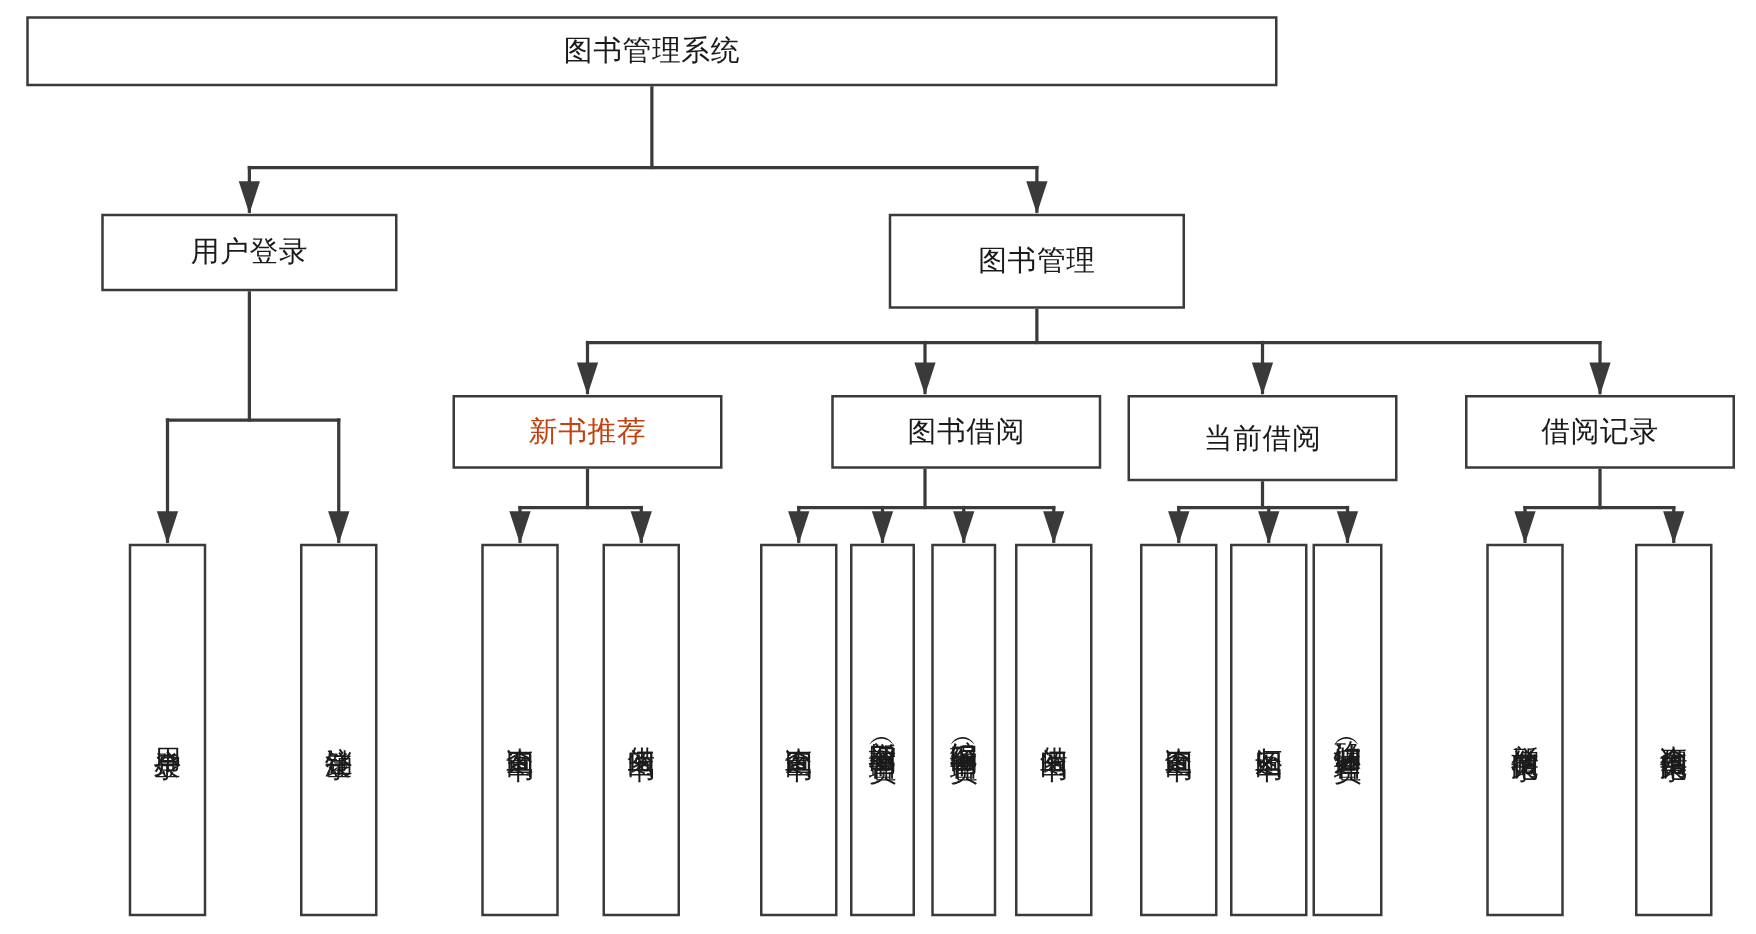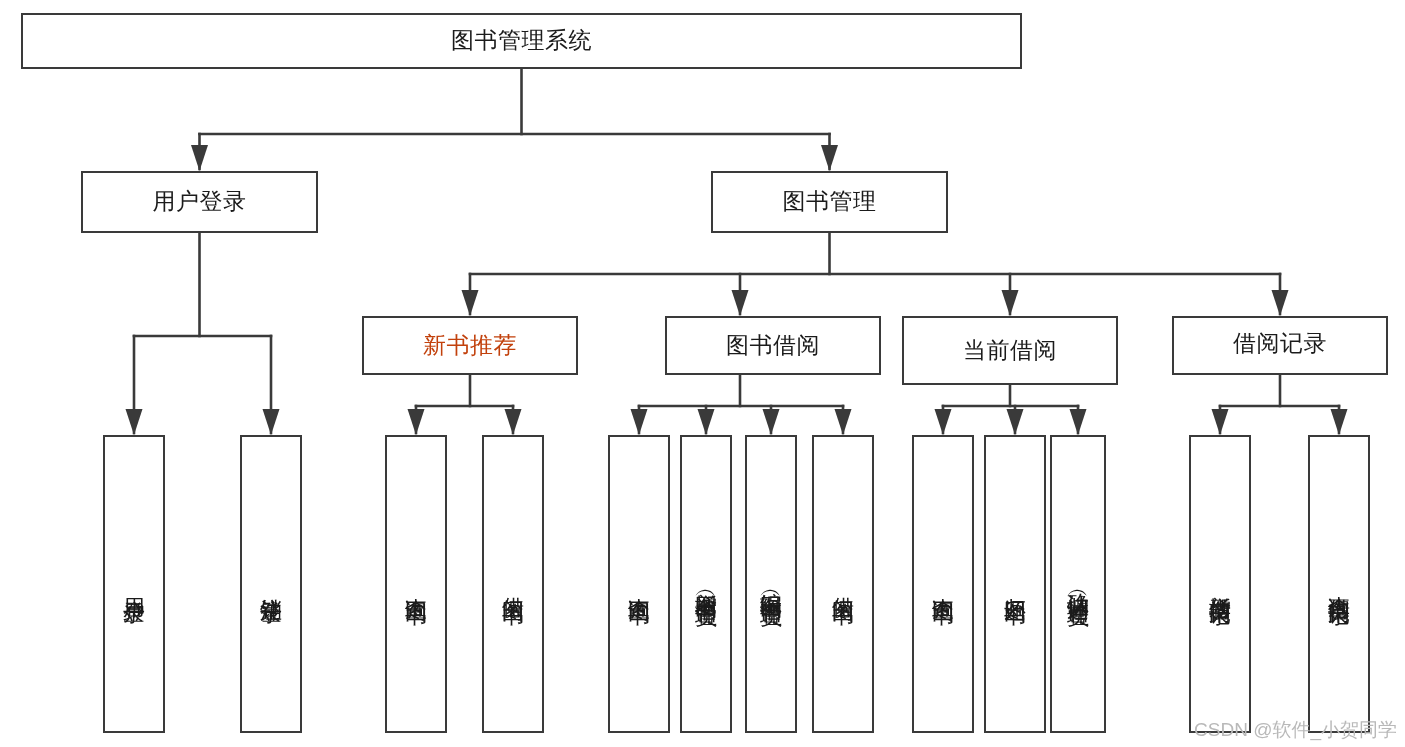--- a/index.html
+++ b/index.html
@@ -131,33 +131,33 @@
       <polygon points="1330.5,409 1347.5,409 1339,435" fill="#3a3a3a"></polygon>
     </svg>
 
   <div id="node-layer">
       <div class="node horizontal" style="left: 21px; top: 13px; width: 1001px; height: 56px; border-color: rgb(58, 58, 58); background: rgb(255, 255, 255); color: rgb(27, 27, 27);">
         <span class="node-label">图书管理系统</span>
       </div>
       <div class="node horizontal" style="left: 81px; top: 171px; width: 237px; height: 62px; border-color: rgb(58, 58, 58); background: rgb(255, 255, 255); color: rgb(27, 27, 27);">
         <span class="node-label">用户登录</span>
       </div>
-      <div class="node horizontal" style="left: 711px; top: 171px; width: 237px; height: 62px; border-color: rgb(58, 58, 58); background: rgb(255, 255, 255); color: rgb(27, 27, 27);">
+      <div class="node horizontal" style="left: 711px; top: 171px; width: 237px; height: 76px; border-color: rgb(58, 58, 58); background: rgb(255, 255, 255); color: rgb(27, 27, 27);">
         <span class="node-label">图书管理</span>
       </div>
       <div class="node horizontal" style="left: 362px; top: 316px; width: 216px; height: 59px; border-color: rgb(58, 58, 58); background: rgb(255, 255, 255); color: #c2410c; justify-content: center;">
         <span class="node-label">新书推荐</span>
       </div>
       <div class="node horizontal" style="left: 632px; top: 316px; width: 216px; height: 59px; border-color: rgb(58, 58, 58); background: rgb(255, 255, 255); color: rgb(27, 27, 27); margin-left: 33px;">
         <span class="node-label">图书借阅</span>
       </div>
       <div class="node horizontal" style="left: 902px; top: 316px; width: 216px; height: 69px; border-color: rgb(58, 58, 58); background: rgb(255, 255, 255); color: rgb(27, 27, 27);">
         <span class="node-label">当前借阅</span>
       </div>
-      <div class="node horizontal" style="left: 1172px; top: 316px; width: 216px; height: 59px; border-color: rgb(58, 58, 58); background: rgb(255, 255, 255); color: rgb(27, 27, 27); font-family: Liberation Mono, monospace;">
+      <div class="node horizontal" style="left: 1172px; top: 316px; width: 216px; height: 59px; border-color: rgb(58, 58, 58); background: rgb(255, 255, 255); color: rgb(27, 27, 27);">
         <span class="node-label">借阅记录</span>
       </div>
       <div class="node vertical" style="left: 103px; top: 435px; width: 62px; height: 298px; border-color: rgb(58, 58, 58); background: rgb(255, 255, 255); color: rgb(27, 27, 27);">
         <span class="node-label">用户登录</span>
       </div>
       <div class="node vertical" style="left: 240px; top: 435px; width: 62px; height: 298px; border-color: rgb(58, 58, 58); background: rgb(255, 255, 255); color: rgb(27, 27, 27);">
         <span class="node-label">注销登录</span>
       </div>
       <div class="node vertical" style="left: 385px; top: 435px; width: 62px; height: 298px; border-color: rgb(58, 58, 58); background: rgb(255, 255, 255); color: rgb(27, 27, 27);">
         <span class="node-label">查询图书</span>
@@ -187,14 +187,13 @@
         <span class="node-label">确认归还（管理员）</span>
       </div>
       <div class="node vertical" style="left: 1189px; top: 435px; width: 62px; height: 298px; border-color: rgb(58, 58, 58); background: rgb(255, 255, 255); color: rgb(27, 27, 27);">
         <span class="node-label">新增借阅记录</span>
       </div>
       <div class="node vertical" style="left: 1308px; top: 435px; width: 62px; height: 298px; border-color: rgb(58, 58, 58); background: rgb(255, 255, 255); color: rgb(27, 27, 27);">
         <span class="node-label">查询借阅记录</span>
       </div>
     </div>
 
-  <div class="watermark">CSDN @软件_小贺同学</div>
 </div>
 
 </body></html>

